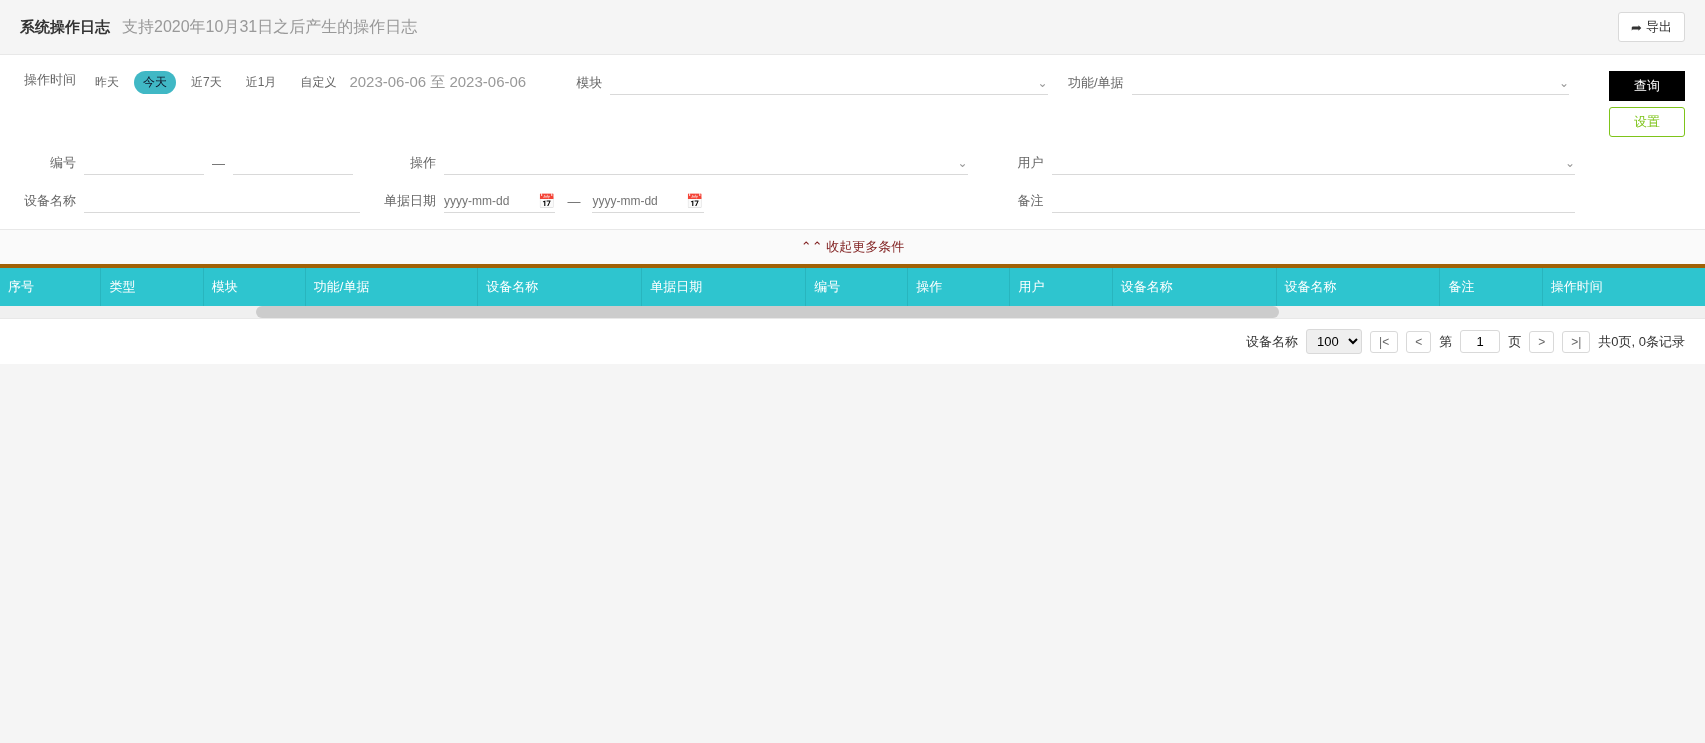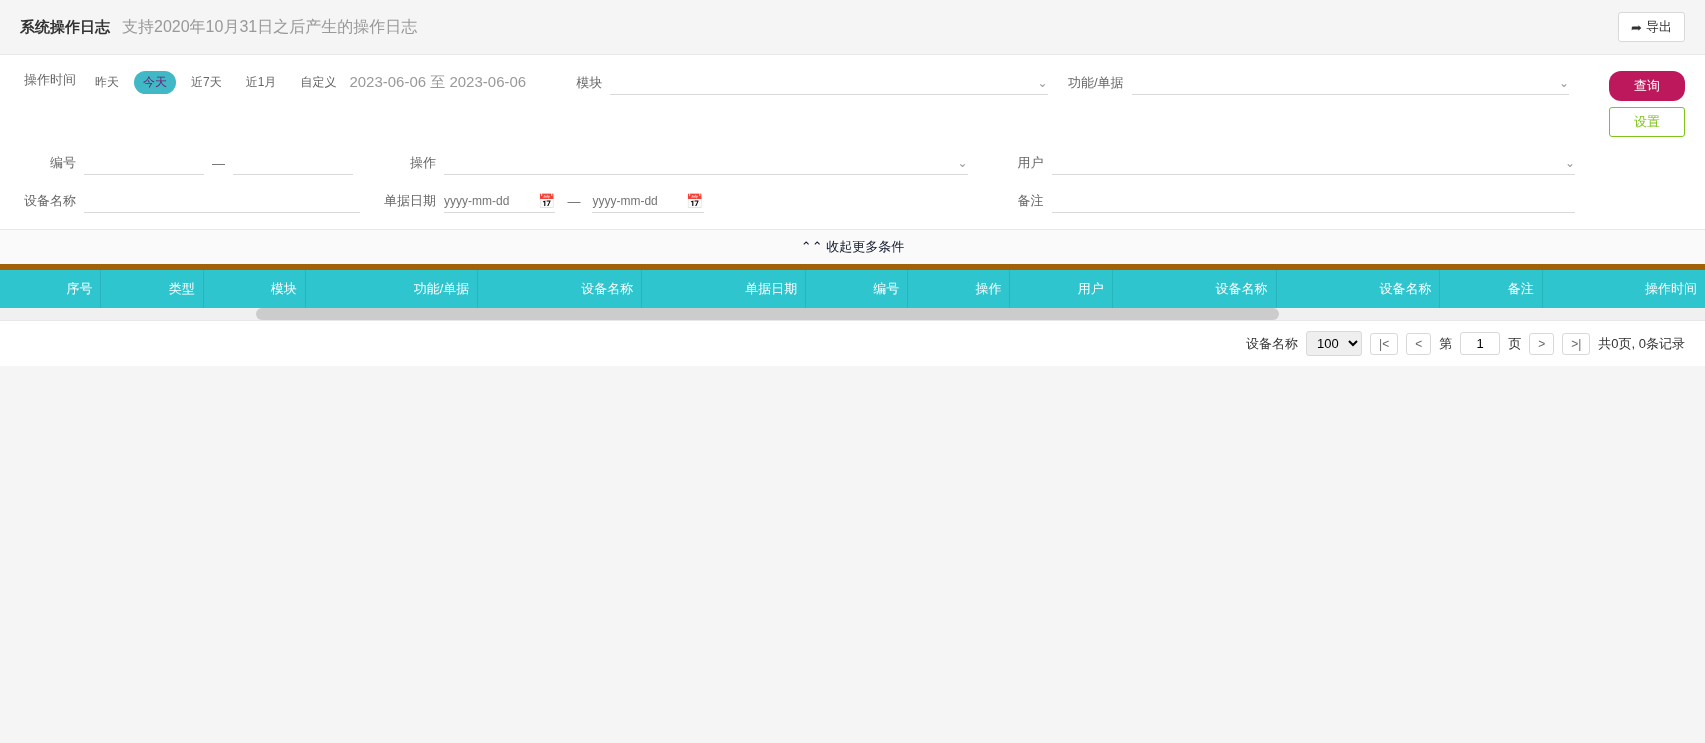--- a/index.html
+++ b/index.html
@@ -52,21 +52,21 @@
     .date-quick-btn {
       padding: 2px 8px;
       border-radius: 12px;
       cursor: pointer;
       font-size: 12px;
       border: 1px solid transparent;
       color: #666;
     }
     .date-quick-btn.active {
       background: #40b8c5;
-      color: #701a75;
+      color: #0f172a;
     }
     .date-range-display {
       font-size: 15px;
       color: #999;
       margin-top: 2px;
     }
 
     .select-wrapper {
       display: flex;
       align-items: center;
@@ -109,67 +109,67 @@
       font-size: 14px;
     }
 
     .action-buttons {
       display: flex;
       flex-direction: column;
       gap: 6px;
       margin-left: 20px;
     }
     .query-btn {
-      background: #be185d;
+      background: #000000;
       color: #fff;
       border: none;
       padding: 6px 24px;
-      border-radius: 12px;
+      border-radius: 0;
       cursor: pointer;
       font-size: 13px;
       white-space: nowrap;
     }
     .settings-btn {
       background: #fff;
       color: #7ec41a;
       border: 1px solid #7ec41a;
       padding: 5px 24px;
       border-radius: 3px;
       cursor: pointer;
       font-size: 13px;
       white-space: nowrap;
     }
 
     .collapse-bar {
       text-align: center;
       padding: 8px;
       background: #fafafa;
-      border-bottom: 6px solid #a16207;
-      cursor: pointer;
-      color: #0f172a;
+      border-bottom: 4px solid #a16207;
+      cursor: pointer;
+      color: #7f1d1d;
       font-size: 13px;
     }
 
     .table-container {
       background: #fff;
       flex: 1;
     }
     table {
       width: 100%;
       border-collapse: collapse;
     }
     thead tr {
       background: #2ec5cf;
     }
     thead th {
       color: #fff;
       padding: 10px 8px;
       font-weight: normal;
       font-size: 13px;
-      text-align: right;
+      text-align: left;
       border-right: 1px solid #28b5be;
       white-space: nowrap;
     }
     thead th:last-child { border-right: none; }
 
     .footer-area {
       display: flex;
       align-items: center;
       justify-content: flex-end;
       padding: 10px 20px;

